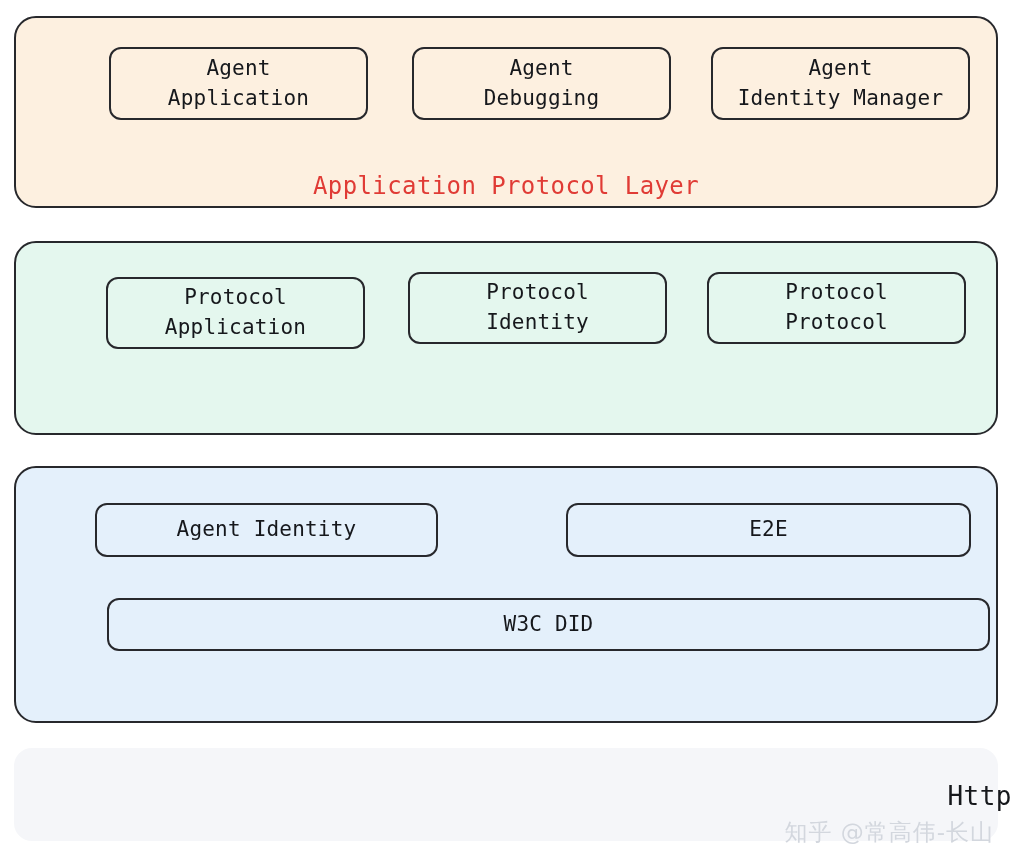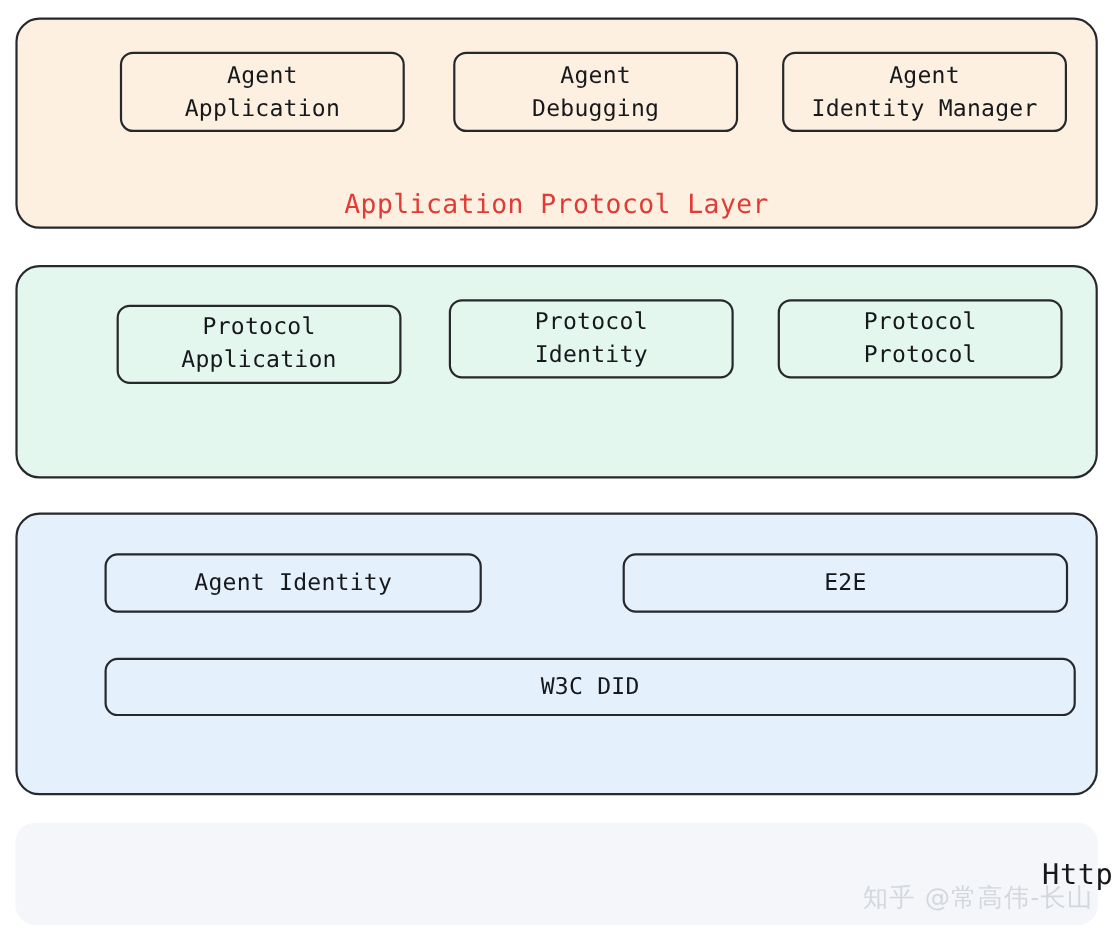--- a/index.html
+++ b/index.html
@@ -88,21 +88,21 @@
   .n-a3 { left: 683px; top: 47px; width: 259px; height: 73px; }
 
   
   .n-b1 { left: 78px;  top: 277px; width: 259px; height: 72px; }
   .n-b2 { left: 380px; top: 272px; width: 259px; height: 72px; }
   .n-b3 { left: 679px; top: 272px; width: 259px; height: 72px; }
 
   
   .n-c1 { left: 67px;  top: 503px; width: 343px; height: 54px; }
   .n-c2 { left: 538px; top: 503px; width: 405px; height: 54px; text-align: right; }
-  .n-c3 { left: 67px;  top: 598px; width: 883px; height: 53px; }
+  .n-c3 { left: 79px;  top: 598px; width: 883px; height: 53px; }
 
   
   .caption {
     position: absolute;
     width: 100%;
     left: 0;
     text-align: center;
     font-size: 24px;
     letter-spacing: 0.4px;
     white-space: nowrap;
@@ -183,15 +183,15 @@
   <div class="node n-c2" style="border-color: rgb(39, 40, 44); color: rgb(22, 24, 28);">
     <span>E2E</span>
   </div>
   <div class="node n-c3" style="border-color: rgb(39, 40, 44); color: rgb(22, 24, 28);">
     <span>W3C DID</span>
   </div>
 
   <div class="layer-plain layer-4" style="background: rgb(245, 246, 249);"></div>
   <div class="http-label">Http</div>
 
-  <div class="watermark" style="color: rgb(211, 215, 222);">知乎 @常高伟-长山</div>
+  <div class="watermark" style="color: rgb(211, 215, 222); margin-top: 16px;">知乎 @常高伟-长山</div>
 
 </div>
 
 </body></html>

